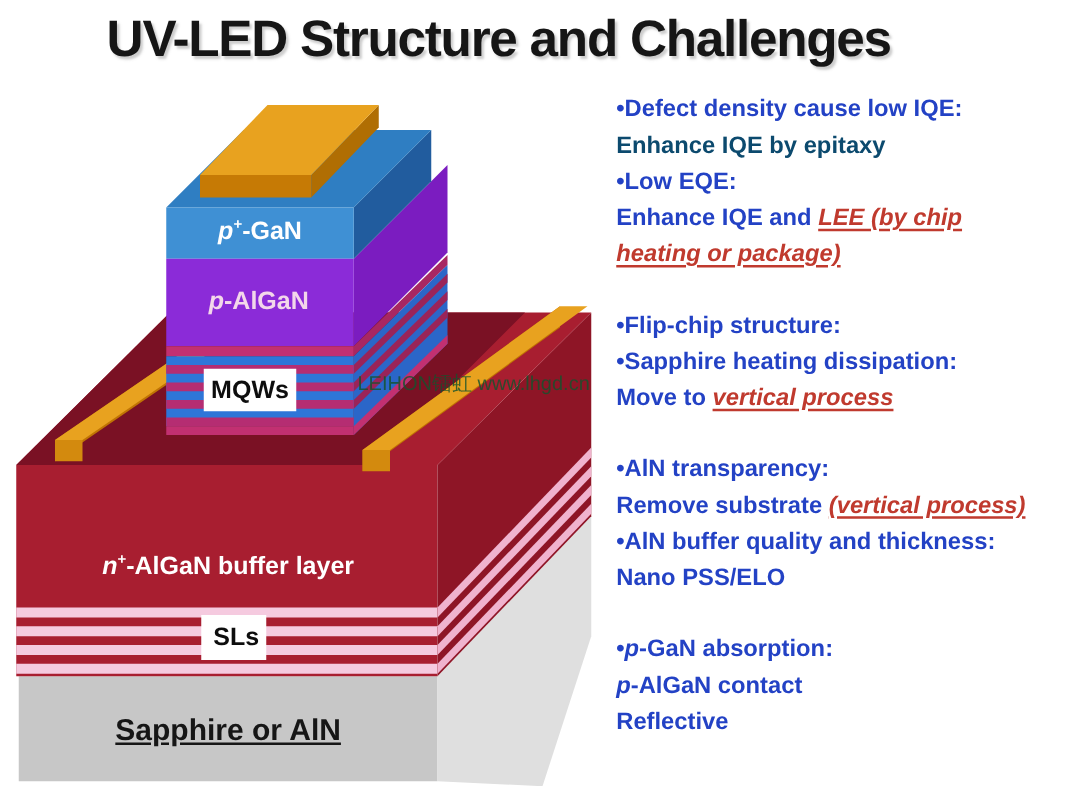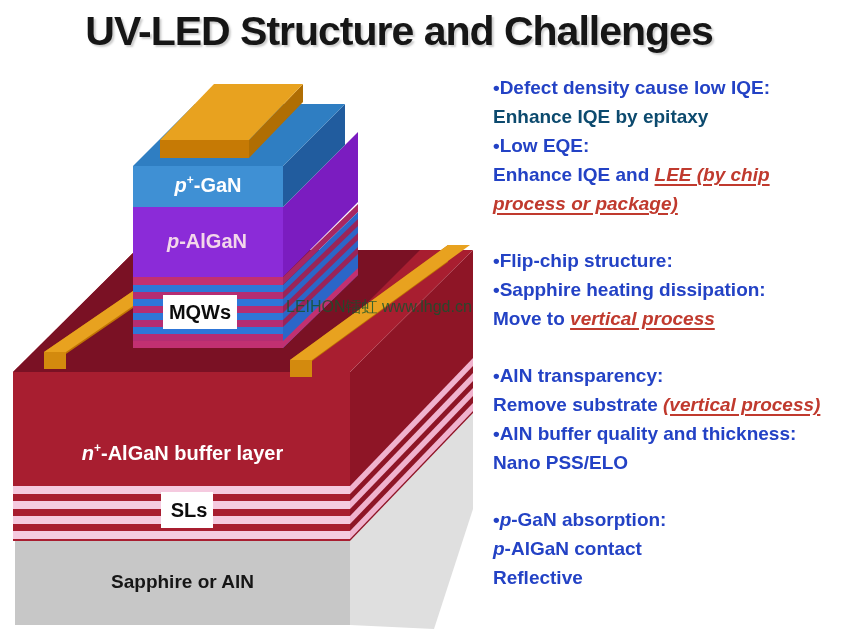--- a/index.html
+++ b/index.html
@@ -18,21 +18,21 @@
   }
   
   #diagram{left:0;top:0;width:862px;height:629px;}
   .dlabel{position:absolute;text-align:center;font-weight:bold;white-space:nowrap;}
   .dlabel sup{font-size:60%;line-height:0;vertical-align:super;}
   .lbl-pgan{left:133px;top:174px;width:150px;font-size:20px;color:#ffffff;}
   .lbl-palgan{left:133px;top:230px;width:148px;font-size:20px;color:#F3D7EA;}
   .lbl-mqws{left:163px;top:295px;width:74px;height:34px;line-height:34px;font-size:20px;color:#0d0d0d;}
   .lbl-buffer{left:15px;top:442px;width:335px;font-size:20px;color:#ffffff;}
   .lbl-sls{left:161px;top:492px;width:56px;height:36px;line-height:36px;font-size:20px;color:#0d0d0d;}
-  .lbl-substrate{left:15px;top:571px;width:335px;font-size:19px;color:#161616;}
+  .lbl-substrate{left:15px;top:571px;width:335px;font-size:24px;color:#161616;text-decoration:underline;}
   .lbl-pgan i,.lbl-palgan i,.lbl-buffer i{font-style:italic;}
   
   .watermark{
     left:286px;top:297px;font-size:16px;color:#14532d;opacity:.82;
     white-space:nowrap;pointer-events:none;z-index:30;font-weight:normal;
   }
   
   .notes{
     left:493px;top:73px;width:368px;
     font-size:19px;font-weight:bold;line-height:29px;z-index:20;
@@ -115,21 +115,21 @@
   <div class="dlabel lbl-sls">SLs</div>
   <div class="dlabel lbl-substrate">Sapphire or AlN</div>
 </div>
 
 <div class="abs notes">
     <div class="note-block">
       <div class="note-line"><span class="sg-b">•Defect density cause low IQE:</span></div>
       <div class="note-line"><span class="sg-r">Enhance IQE by epitaxy</span></div>
       <div class="note-line"><span class="sg-b">•Low EQE:</span></div>
       <div class="note-line"><span class="sg-b">Enhance IQE and </span><span class="sg-ru">LEE (by chip</span></div>
-      <div class="note-line"><span class="sg-ru">process or package)</span></div>
+      <div class="note-line"><span class="sg-ru">heating or package)</span></div>
     </div>
     <div class="note-block">
       <div class="note-line"><span class="sg-b">•Flip-chip structure:</span></div>
       <div class="note-line"><span class="sg-b">•Sapphire heating dissipation:</span></div>
       <div class="note-line"><span class="sg-b">Move to </span><span class="sg-ru">vertical process</span></div>
     </div>
     <div class="note-block">
       <div class="note-line"><span class="sg-b">•AlN transparency:</span></div>
       <div class="note-line"><span class="sg-b">Remove substrate </span><span class="sg-ru">(vertical process)</span></div>
       <div class="note-line"><span class="sg-b">•AlN buffer quality and thickness:</span></div>

